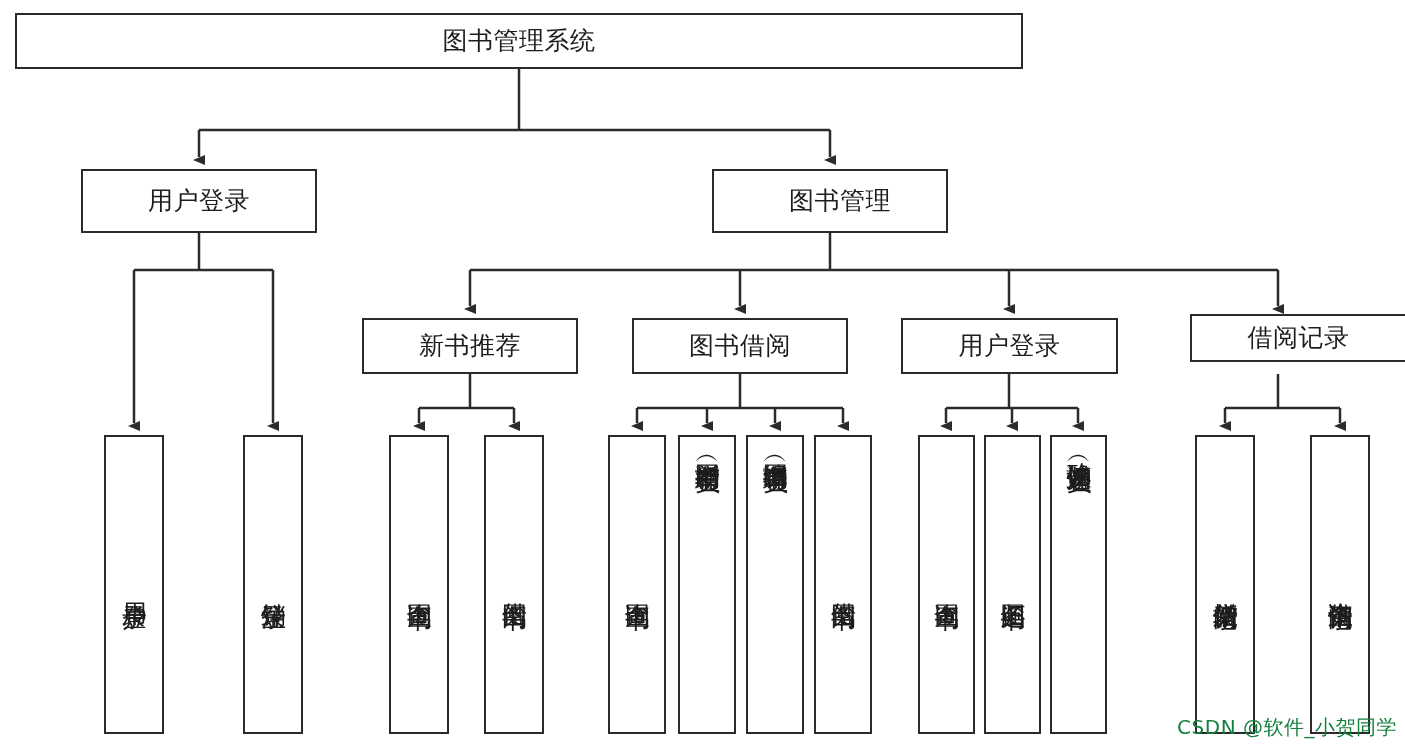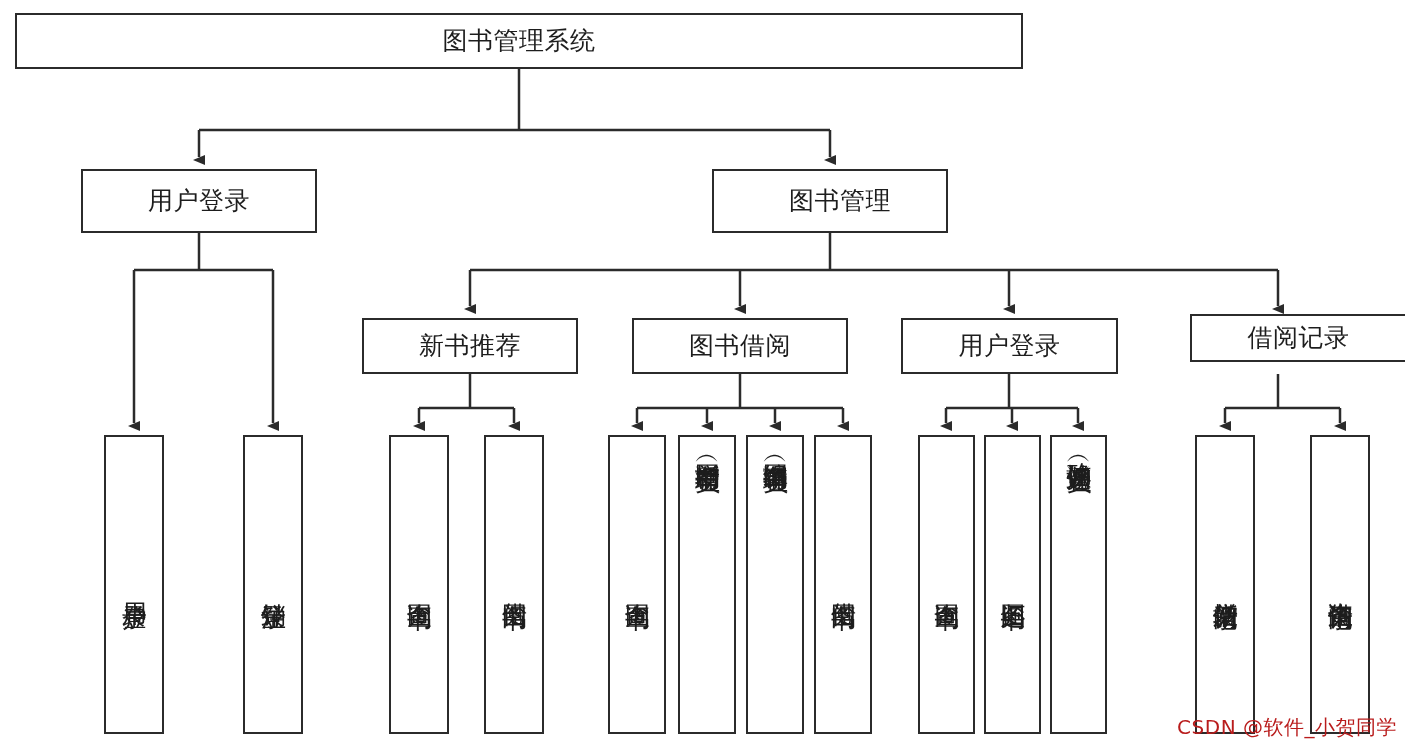--- a/index.html
+++ b/index.html
@@ -56,21 +56,21 @@
   .node-label {
     display: block;
     white-space: pre-line;
     text-align: right;
   }
   #watermark {
     position: absolute;
     right: 8px;
     bottom: 6px;
     font-size: 20px;
-    color: #b91c1c;
+    color: #15803d;
     letter-spacing: 0.5px;
     white-space: nowrap;
   }
 </style>
 </head>
 <body>
 
 <div id="canvas">
 
   <svg class="edges" viewBox="0 0 1405 747" xmlns="http://www.w3.org/2000/svg">

